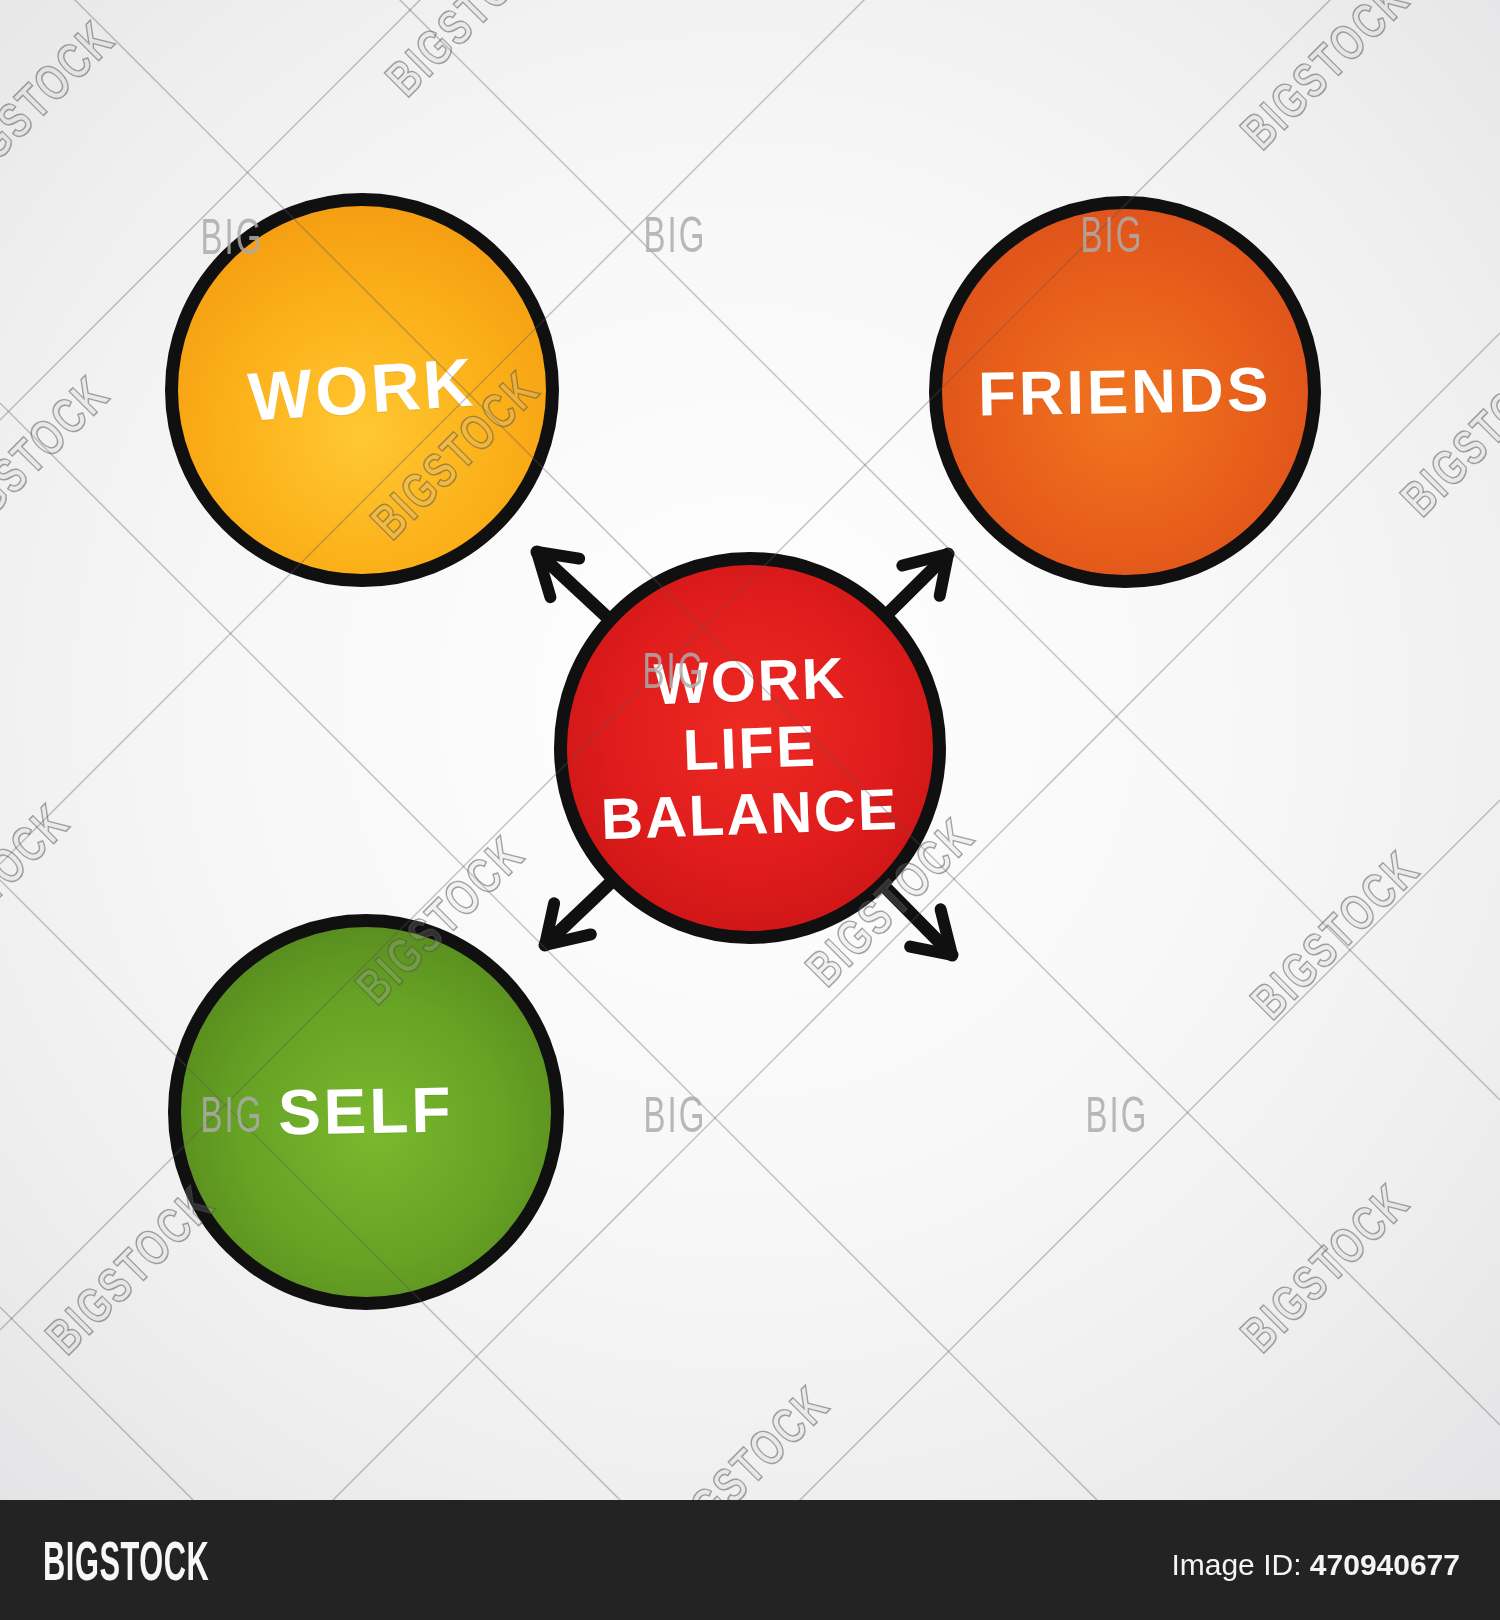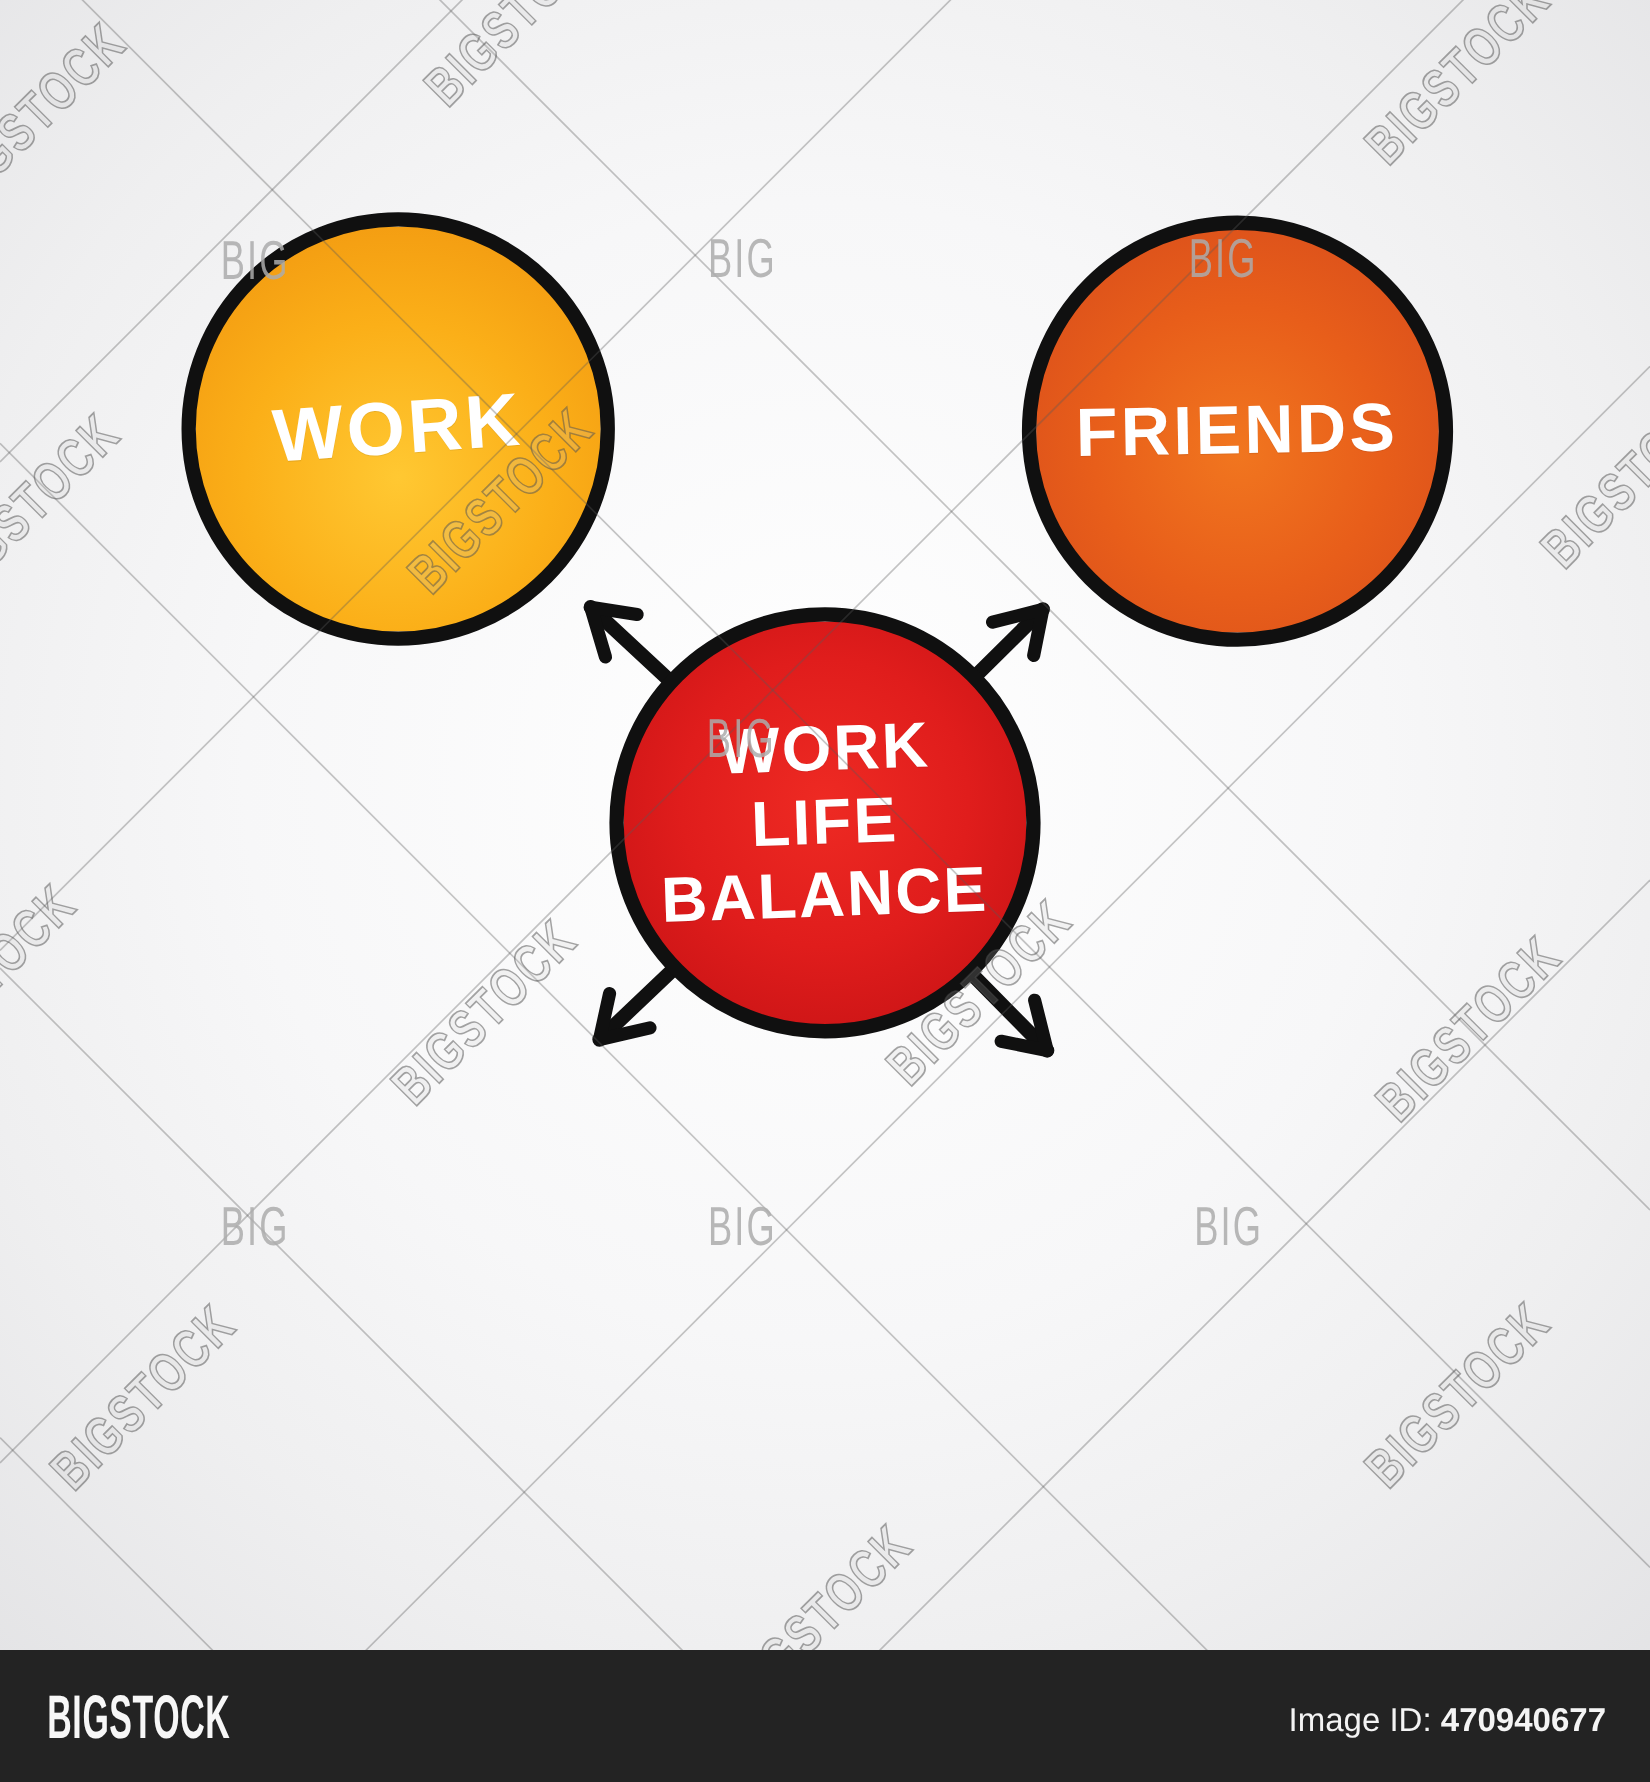--- a/index.html
+++ b/index.html
@@ -86,20 +86,23 @@
           <line x1="750" y1="750" x2="952" y2="955" marker-end="url(#ah)"></line>
         </g>
     </svg>
 
     <div class="node node-work" style="background: radial-gradient(circle at 50% 62%, rgb(255, 200, 50) 0%, rgb(251, 175, 24) 48%, rgb(239, 146, 14) 100%);">
       <span class="node-label">WORK</span>
     </div>
     <div class="node node-friends" style="background: radial-gradient(circle at 50% 55%, rgb(241, 118, 31) 0%, rgb(232, 94, 26) 48%, rgb(213, 74, 28) 100%); align-items: center;">
       <span class="node-label">FRIENDS</span>
     </div>
+    <div class="node node-self" style="background: radial-gradient(circle at 52% 55%, rgb(122, 185, 46) 0%, rgb(102, 162, 36) 48%, rgb(76, 122, 25) 100%);">
+      <span class="node-label">SELF</span>
+    </div>
     <div class="node node-center" style="background: radial-gradient(circle at 50% 45%, rgb(238, 42, 35) 0%, rgb(224, 29, 28) 48%, rgb(193, 16, 19) 100%);">
       <span class="node-label">WORK</span>
       <span class="node-label">LIFE</span>
       <span class="node-label">BALANCE</span>
     </div>
 
     <div class="wm-layer" id="wm-layer">
       <svg class="wm-lines" id="wm-lines" width="1500" height="1500" viewBox="0 0 1500 1500">
           <line x1="0" y1="420" x2="1500" y2="-1080" stroke="rgba(90,90,90,0.35)" stroke-width="1.5"></line>
           <line x1="0" y1="864" x2="1500" y2="-636" stroke="rgba(90,90,90,0.35)" stroke-width="1.5"></line>

